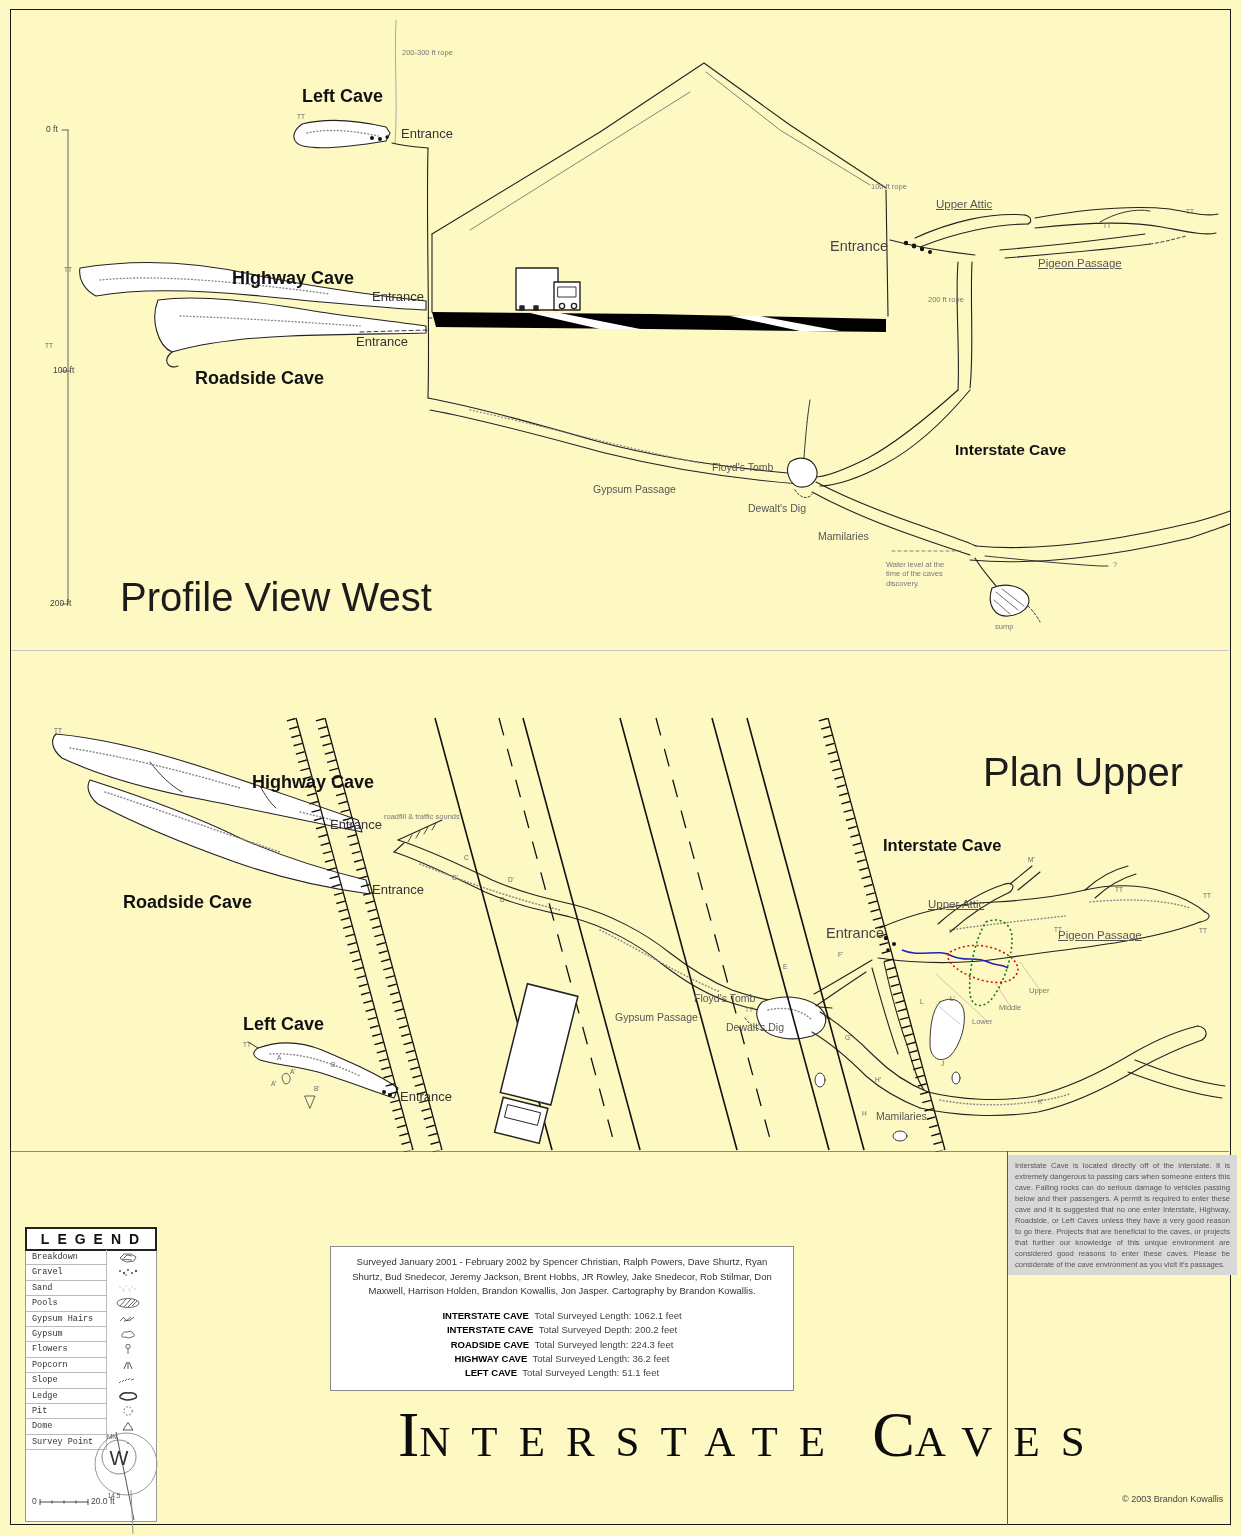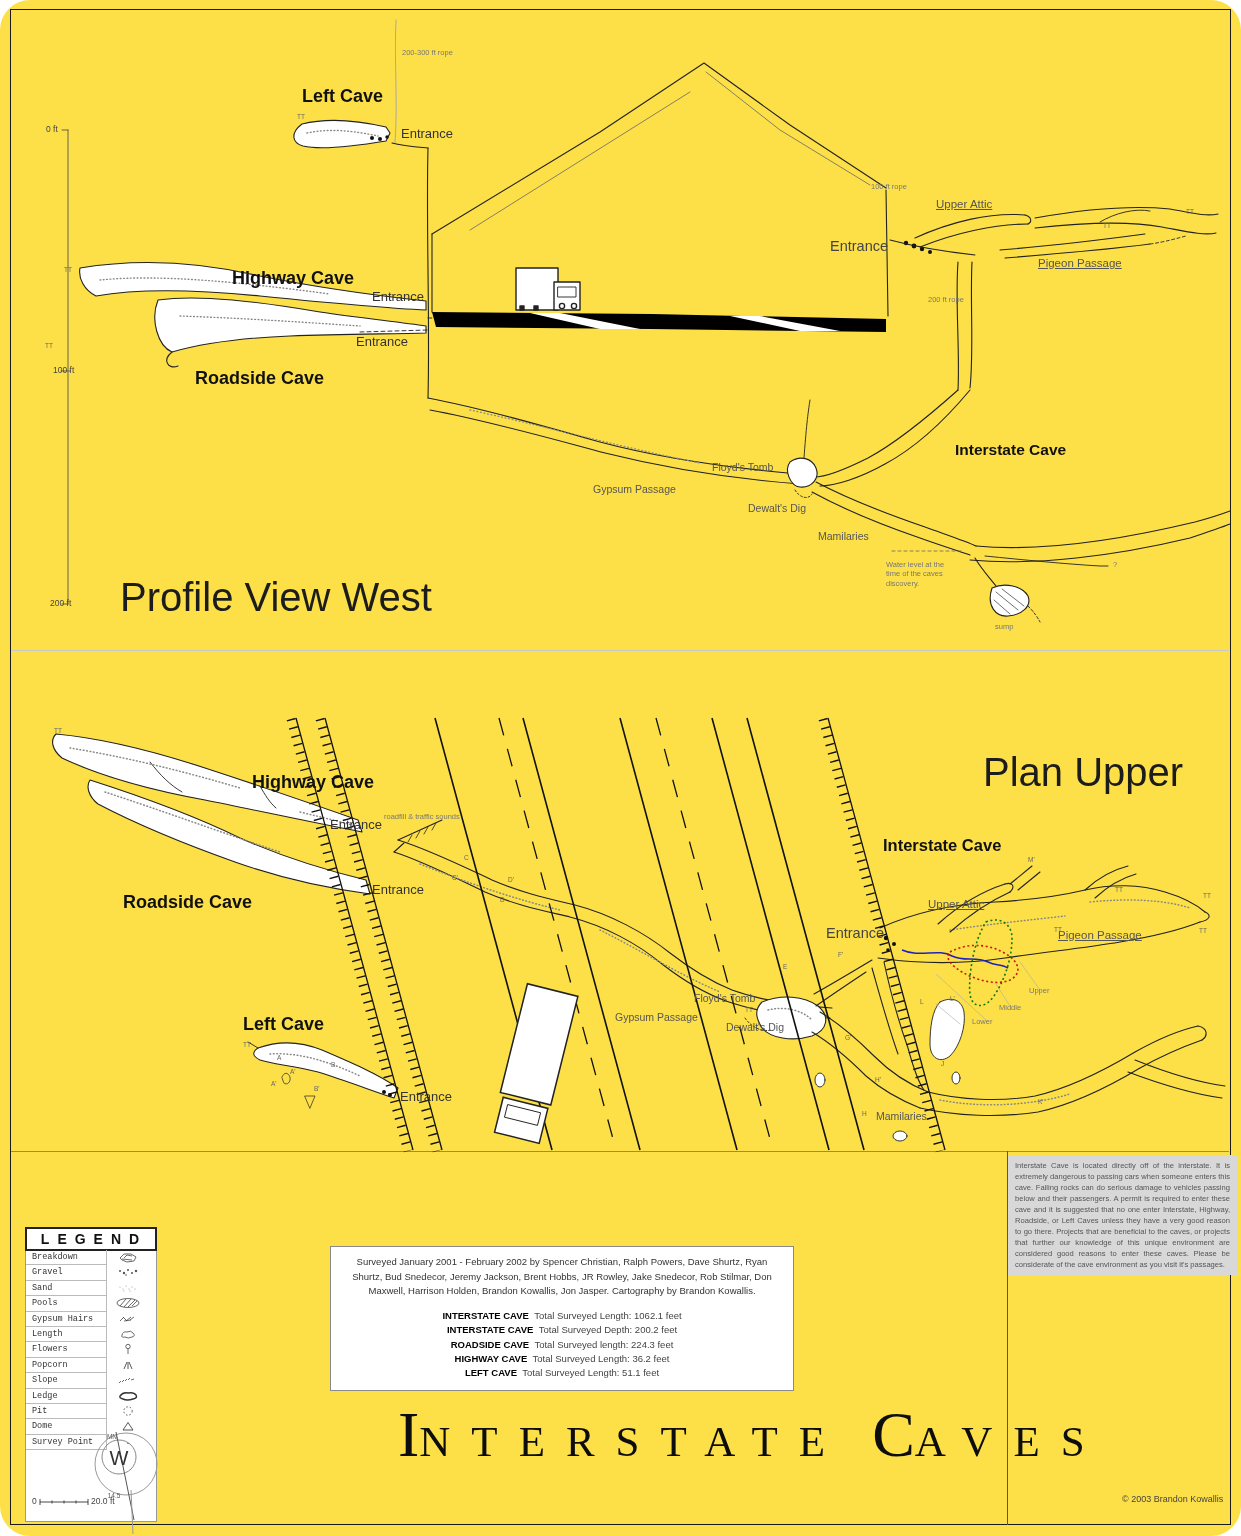--- a/index.html
+++ b/index.html
@@ -1,17 +1,17 @@
 <!DOCTYPE html>
 <html><head>
 <meta charset="utf-8">
 <style>
   html,body{margin:0;padding:0;background:#fff;}
-  .sheet{position:relative;width:1241px;height:1536px;background:#fde047;
-         font-family:"Liberation Sans",sans-serif;overflow:hidden;border-radius:30px;}
+  .sheet{position:relative;width:1241px;height:1536px;background:#fef9c3;
+         font-family:"Liberation Sans",sans-serif;overflow:hidden;}
   .border-frame{position:absolute;left:10px;top:9px;width:1219px;height:1514px;
          border:1.5px solid #1a1a1a;}
   .hsep1{position:absolute;left:11px;top:650px;width:1218px;border-top:1.5px solid #c9c9c9;}
   .hsep2{position:absolute;left:11px;top:1151px;width:1218px;border-top:1.5px solid #8a8a8a;}
   .vsep{position:absolute;left:1007px;top:1151px;height:374px;border-left:1.5px solid #555;z-index:1;}
   svg.art{position:absolute;left:0;top:0;}
   .s{position:absolute;white-space:nowrap;z-index:3;}
   .cave{font-weight:bold;font-size:18px;color:#111;}
   .cave-sm{font-weight:bold;font-size:15.5px;color:#111;}
   .cave-md{font-weight:bold;font-size:16.5px;color:#111;}
@@ -441,21 +441,21 @@
             <g stroke="#444" stroke-width="0.8" fill="none">
               <path d="M10,9 l4,-4"></path>
               <path d="M13,5 l4,4"></path>
               <path d="M16,9 l5,-4"></path>
               <path d="M14,9 l7,-1"></path>
               <path d="M20,8 l4,-3"></path>
             </g>
           </svg>
         </div>
       <div class="lrow">
-          <span class="lab">Length</span>
+          <span class="lab">Gypsum</span>
           <span class="underline"></span>
         <svg class="sym" width="44" height="14">
             <path d="M12,8 q1,-4 5,-3 q4,-2 6,1 q3,3 -1,4 q-4,2 -7,0 q-4,1 -3,-2 z" stroke="#444" stroke-width="0.8" fill="none"></path>
           </svg>
         </div>
       <div class="lrow">
           <span class="lab">Flowers</span>
           <span class="underline"></span>
         <svg class="sym" width="44" height="14">
             <g stroke="#444" stroke-width="0.8" fill="none">

